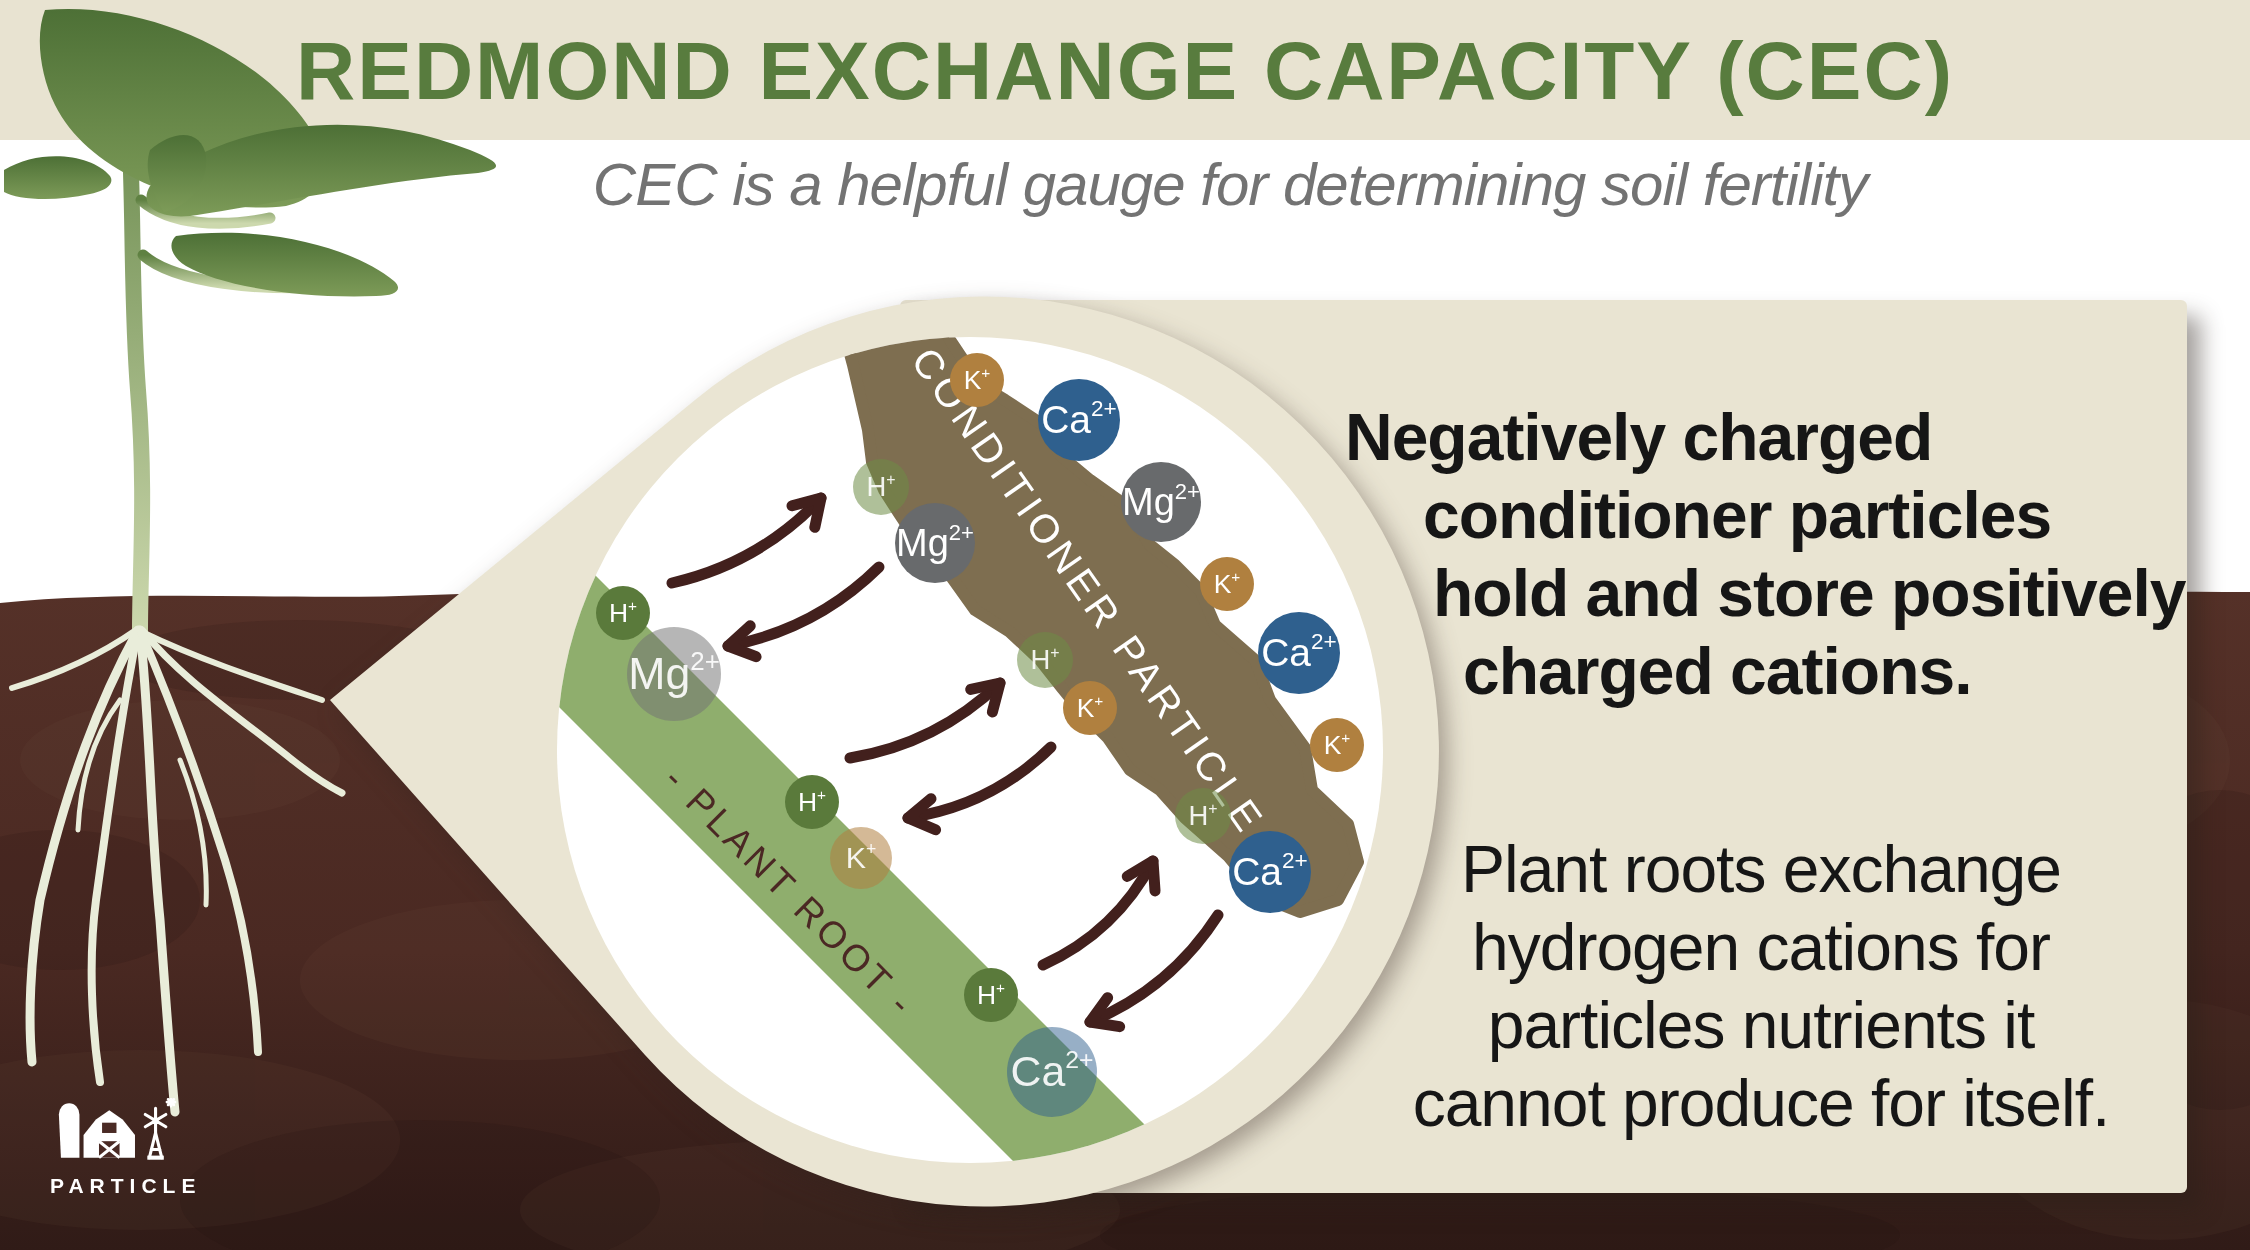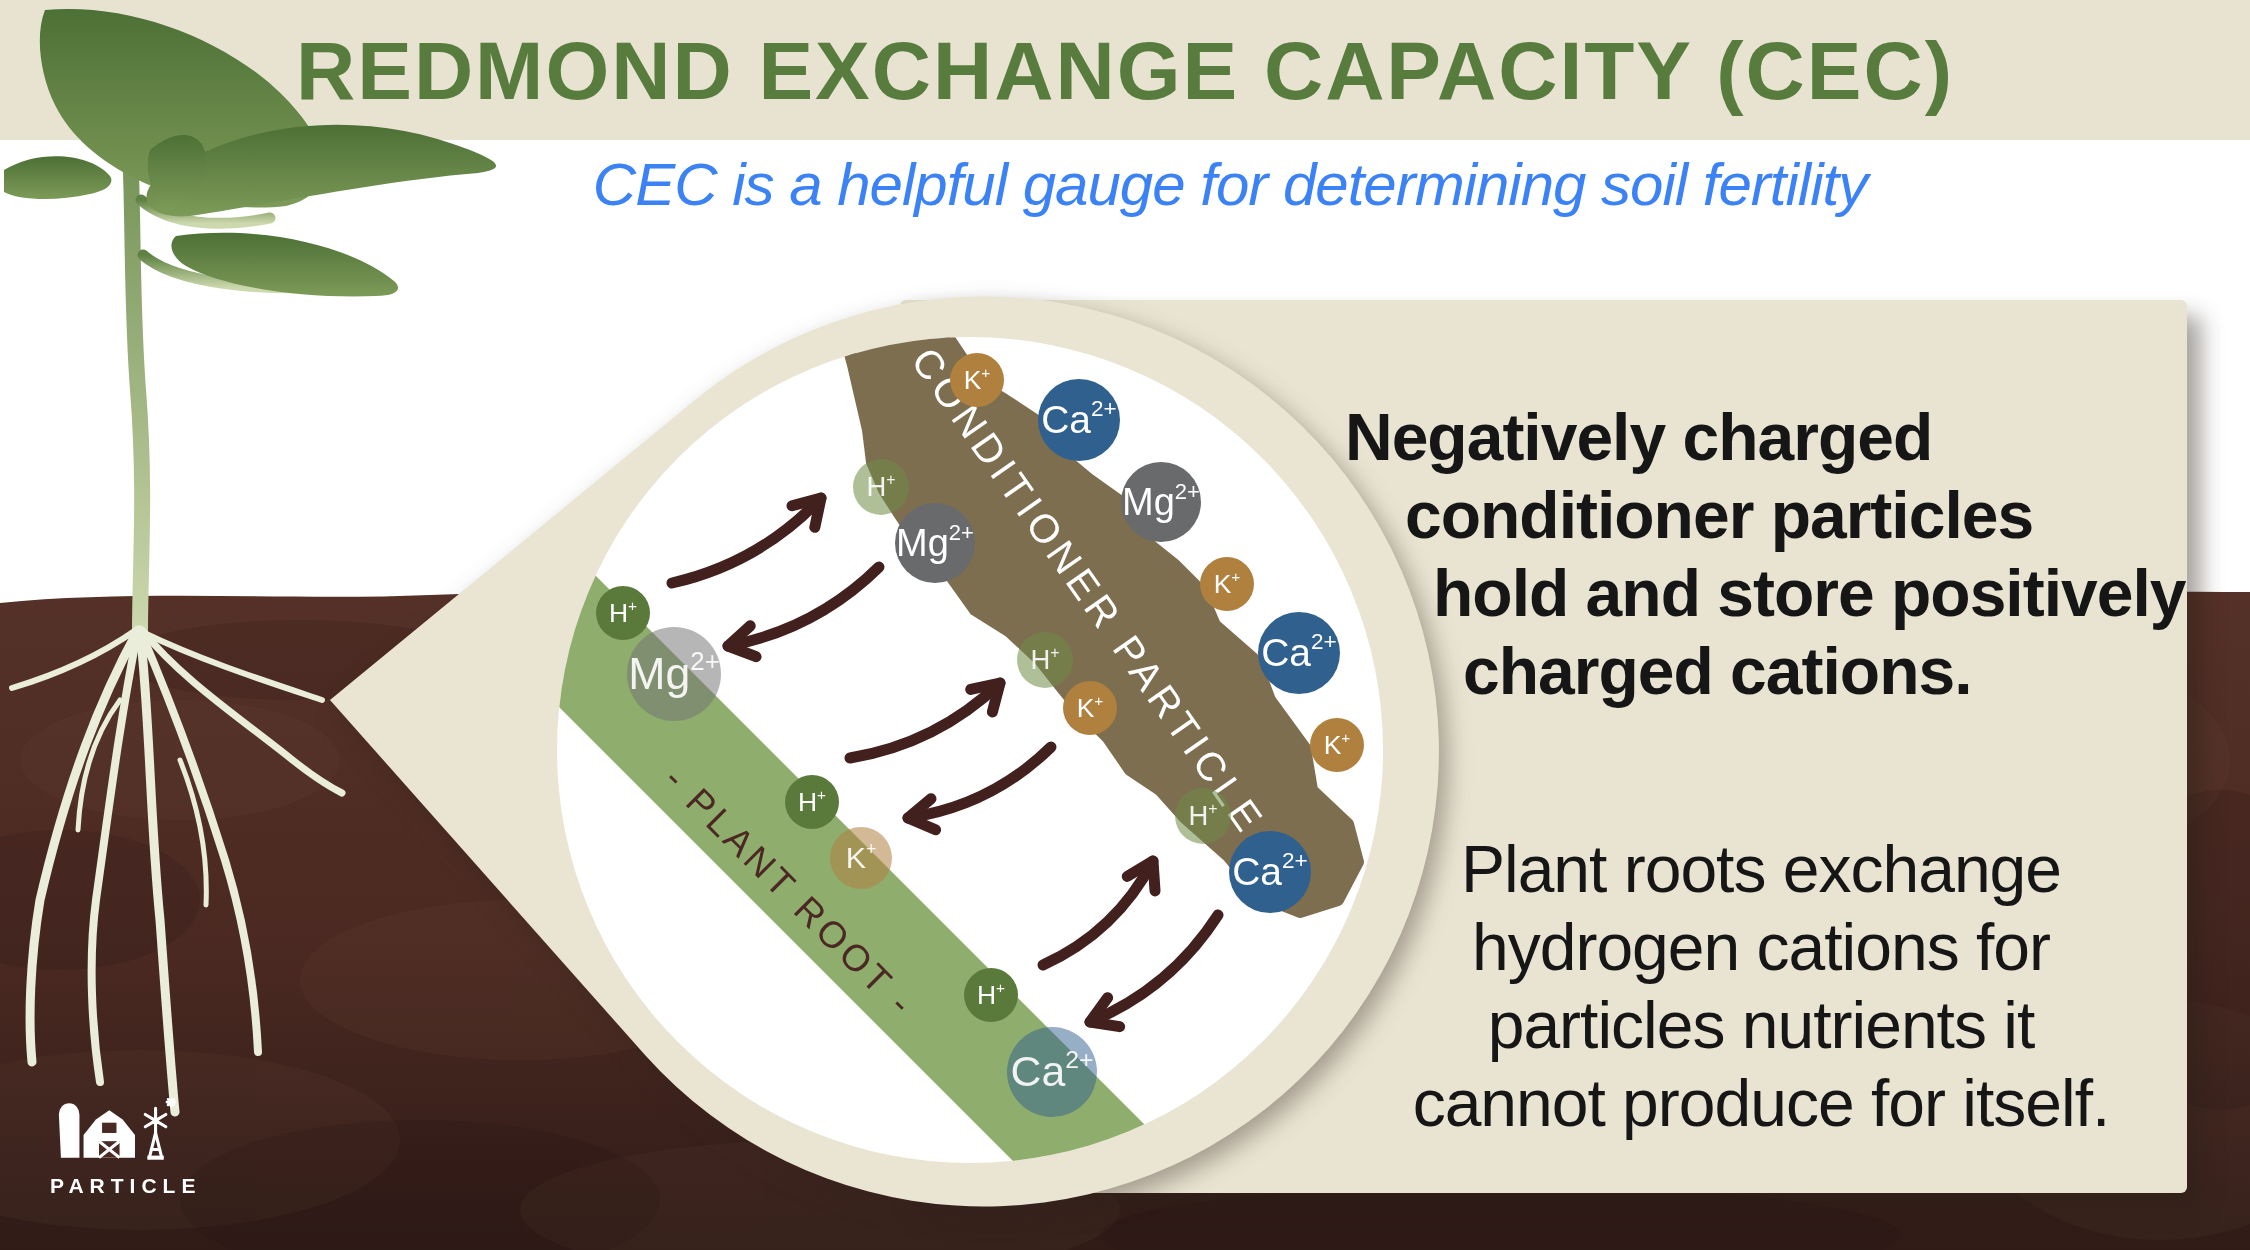--- a/index.html
+++ b/index.html
@@ -3,26 +3,26 @@
 <meta charset="utf-8">
 <style>
   html,body{margin:0;padding:0;background:#fff;}
   .stage{position:relative;width:2250px;height:1250px;overflow:hidden;background:#ffffff;
          font-family:"Liberation Sans",sans-serif;}
   .stage svg{position:absolute;left:0;top:0;width:2250px;height:1250px;}
   .header-band{position:absolute;left:0;top:0;width:2250px;height:140px;background:#e8e3d1;}
   .title{position:absolute;left:0;top:24px;width:2250px;text-align:center;
          font-size:82px;font-weight:bold;letter-spacing:2px;color:#587c3e;}
   .subtitle{position:absolute;left:420px;top:150px;width:1620px;text-align:center;
-         font-size:60px;font-style:italic;color:#3b82f6;letter-spacing:-1px;}
+         font-size:60px;font-style:italic;color:#737373;letter-spacing:-1px;}
   .panel{position:absolute;left:900px;top:300px;width:1287px;height:893px;background:#e9e4d2;
          border-radius:6px;box-shadow:14px 16px 22px rgba(40,30,25,.42);}
   .para{position:absolute;color:#161616;font-size:66px;line-height:78px;letter-spacing:-1px;white-space:nowrap;}
   .para1{left:1345px;top:398px;font-weight:bold;}
-  .para1 div:nth-child(2){margin-left:60px;}
+  .para1 div:nth-child(2){margin-left:78px;}
   .para1 div:nth-child(3){margin-left:88px;}
   .para1 div:nth-child(4){margin-left:118px;}
   .para2{left:1330px;top:830px;width:862px;text-align:center;}
   .logo{position:absolute;left:50px;top:1098px;width:140px;text-align:left;}
   .logo svg{position:static;width:135px;height:72px;display:block;}
   .logo-text{color:#ffffff;font-weight:bold;font-size:21px;letter-spacing:6px;margin-top:4px;}
   .teardrop{filter:drop-shadow(8px 10px 12px rgba(50,35,30,.38));}
   .band-label{fill:#ffffff;font-size:40px;letter-spacing:5px;font-family:"Liberation Sans",sans-serif;}
   .root-label{fill:#4b2824;font-size:37px;letter-spacing:4px;font-family:"Liberation Sans",sans-serif;}
 </style>

